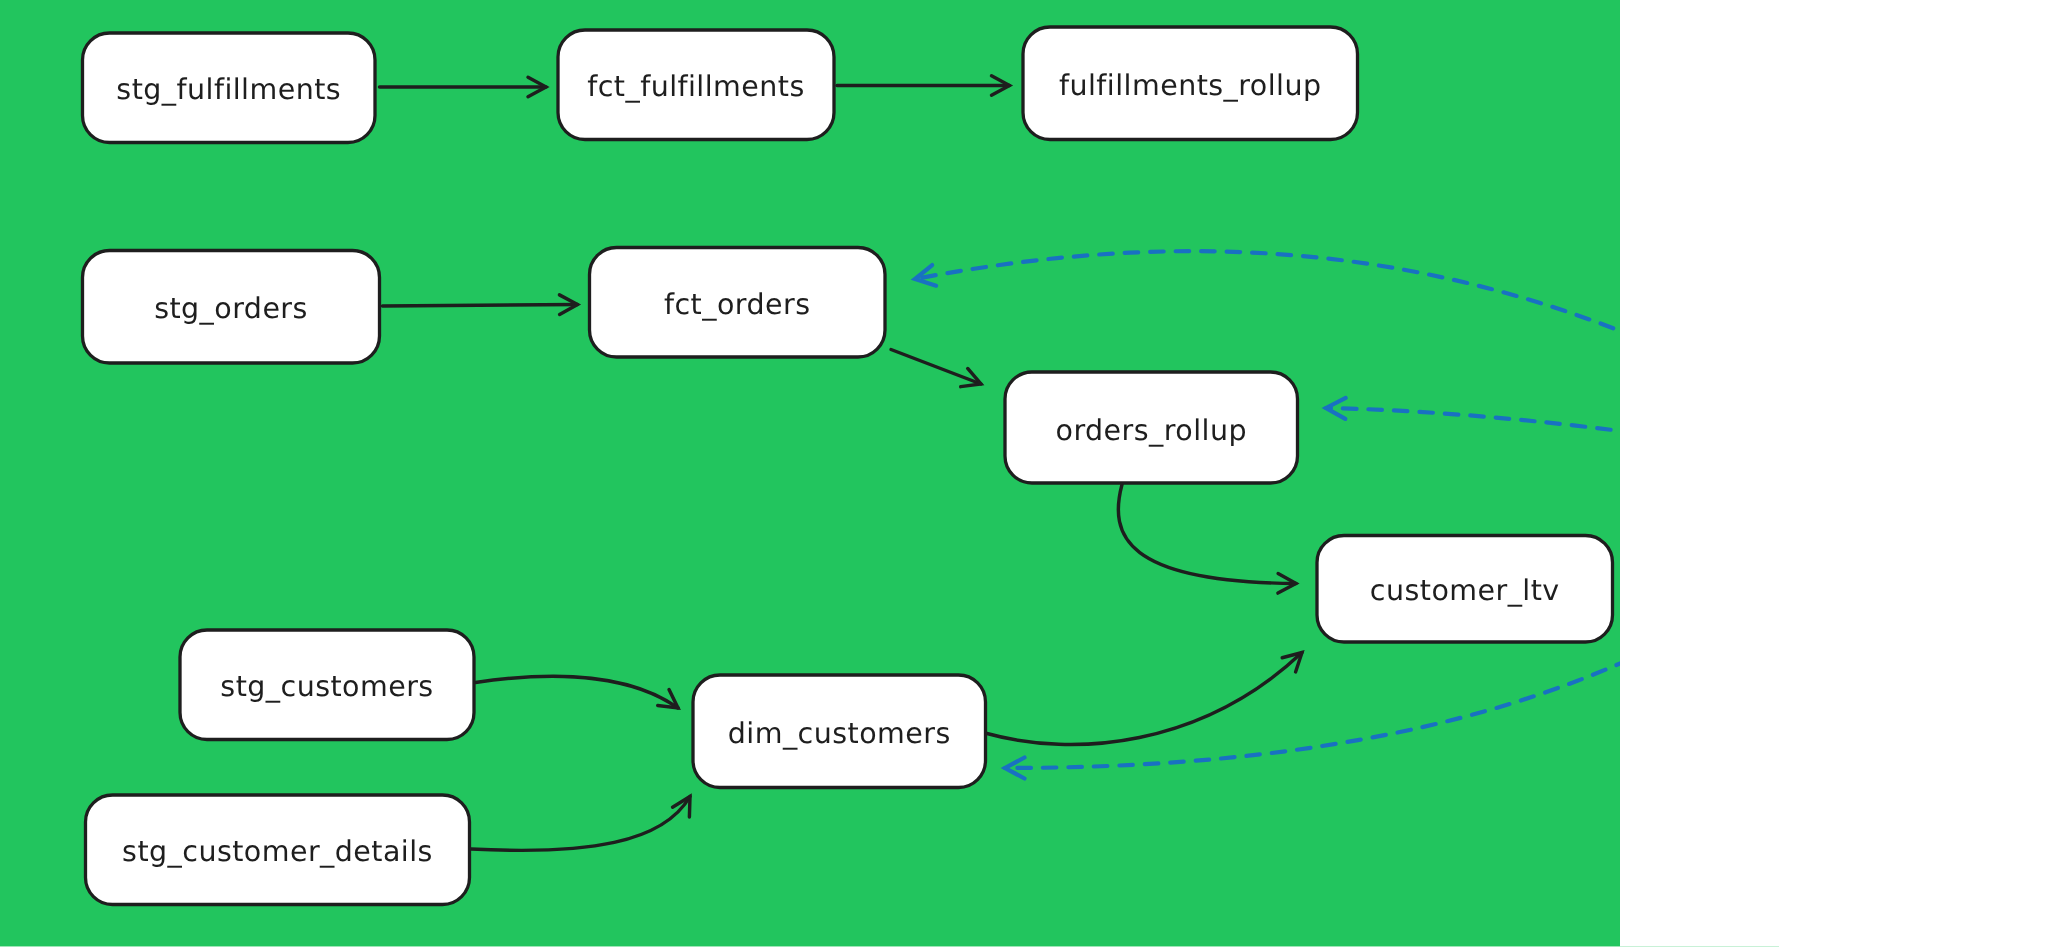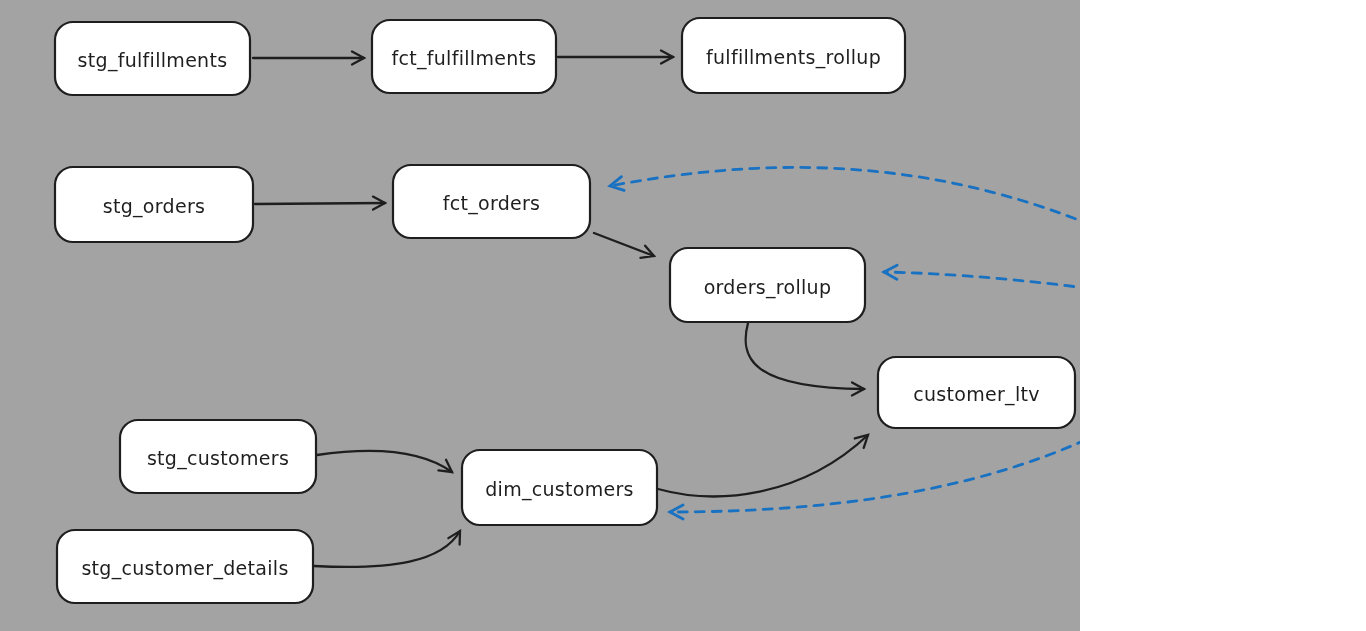--- a/index.html
+++ b/index.html
@@ -1,16 +1,16 @@
 <!DOCTYPE html>
 <html><head>
 <meta charset="utf-8">
 <style>
   html,body{margin:0;padding:0;background:#ffffff;}
-  .canvas{position:relative;width:1080px;height:631px;background:#a3a3a3;overflow:hidden;}
+  .canvas{position:relative;width:1080px;height:631px;background:#22c55e;overflow:hidden;}
   svg{display:block;}
   .node-rect{fill:#ffffff;stroke:#1e1e1e;stroke-width:2.2;}
   .node-label{
     font-family:"DejaVu Sans",sans-serif;
     font-size:19px;
     fill:#1e1e1e;
     text-anchor:middle;
     dominant-baseline:central;
     letter-spacing:.3px;
   }

